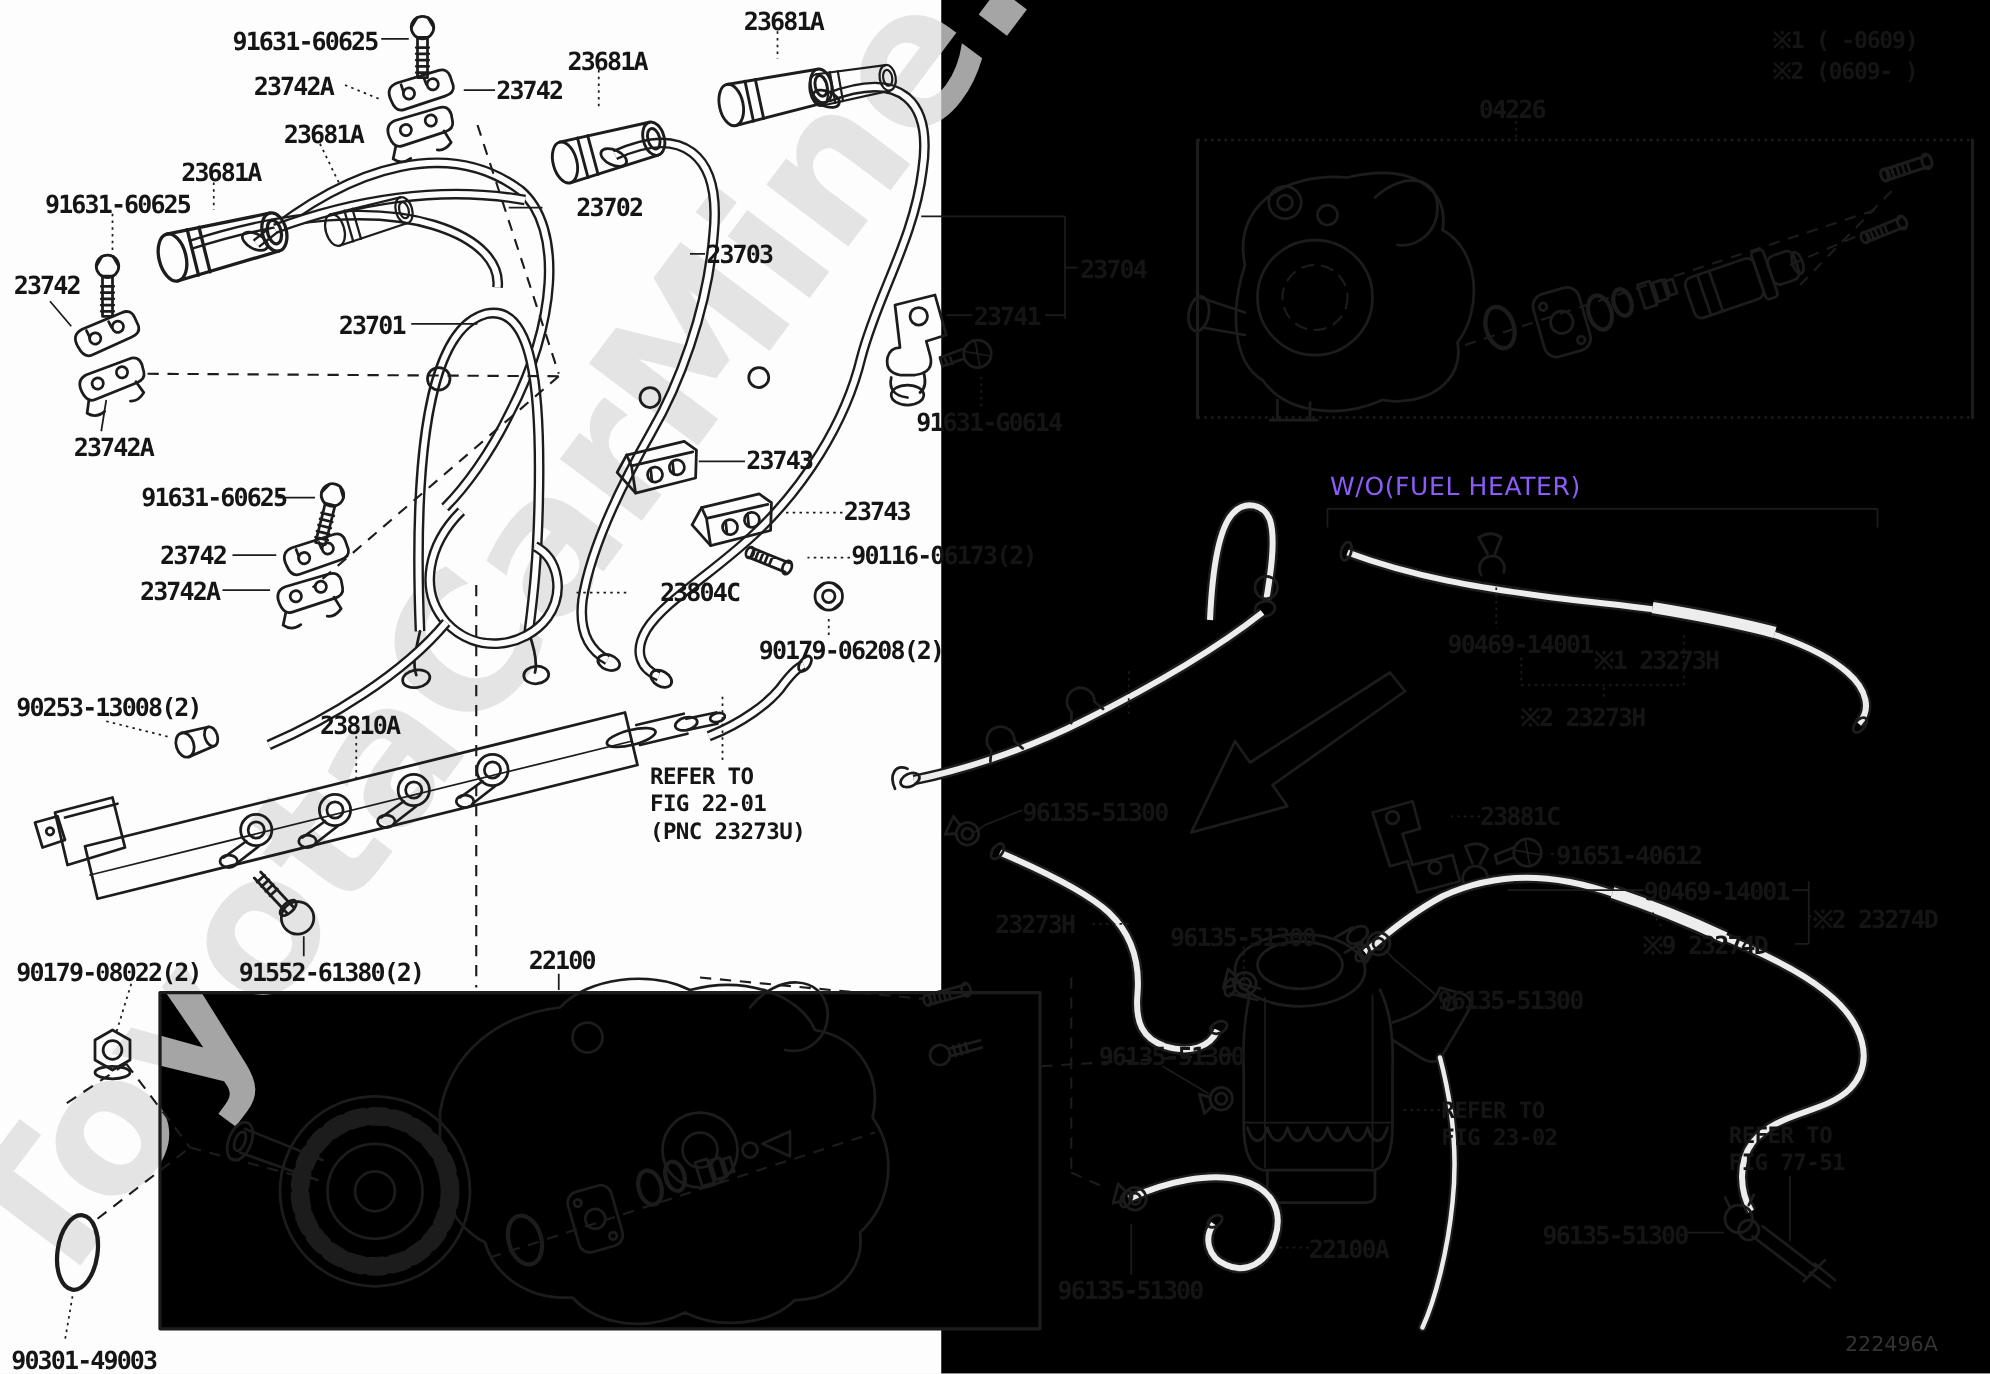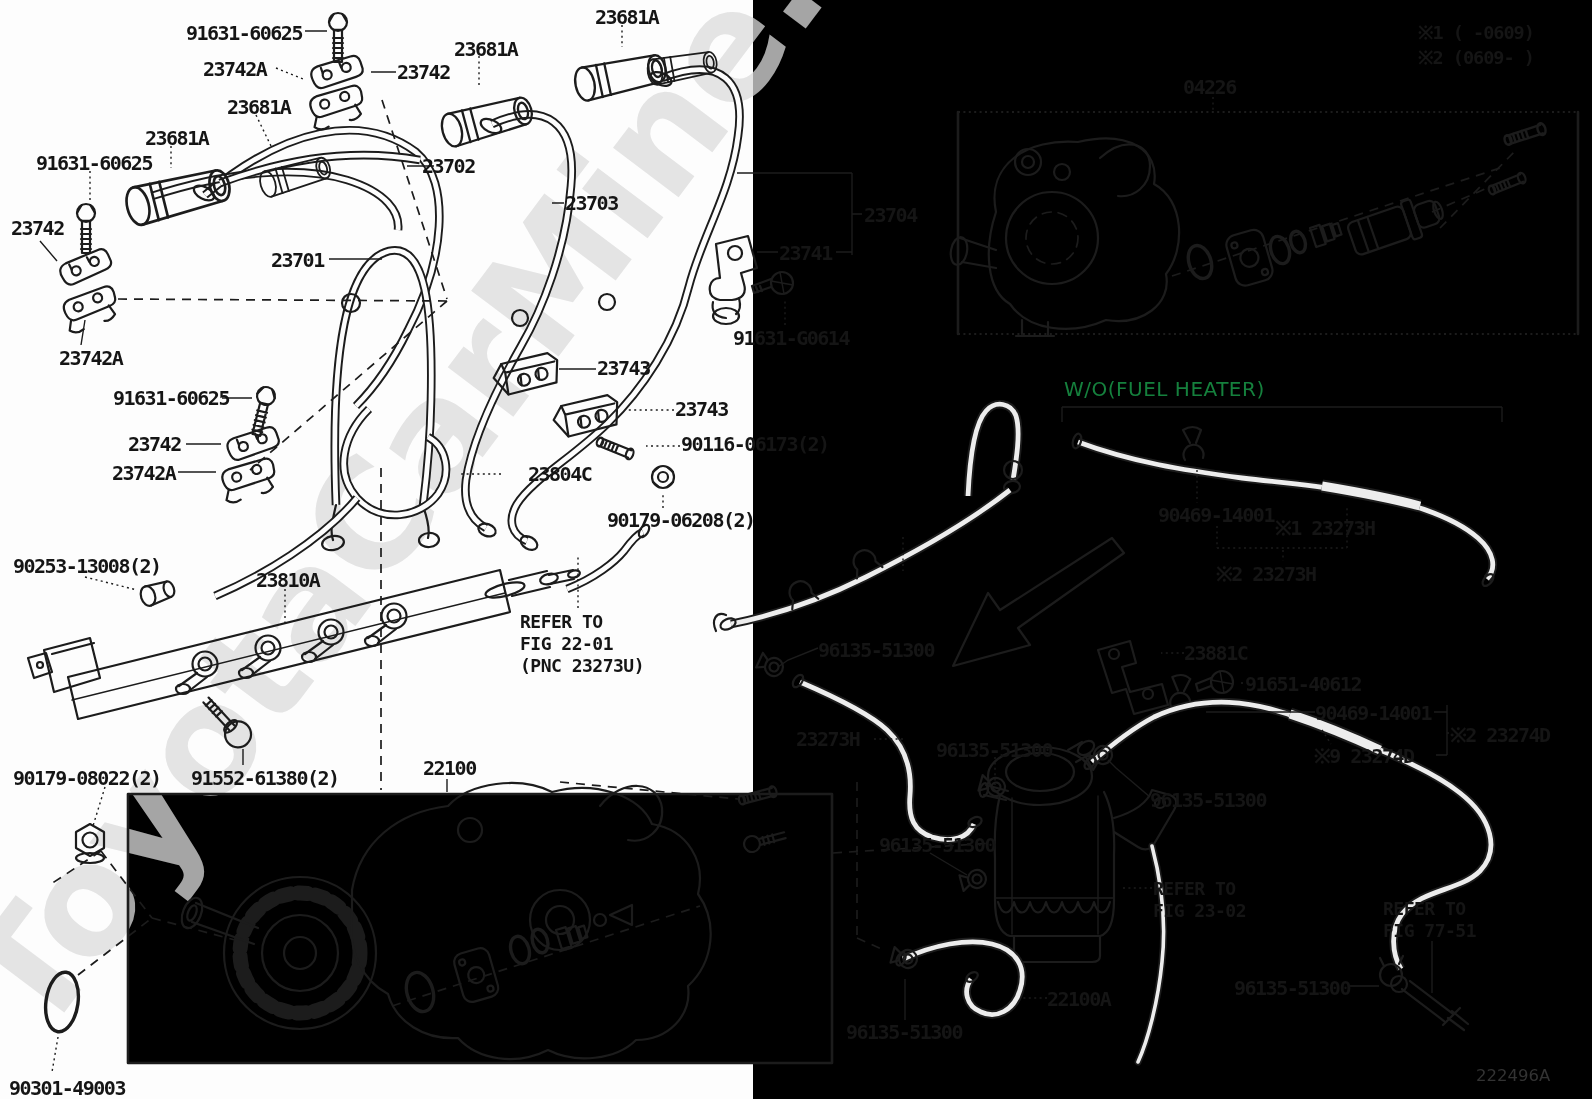--- a/index.html
+++ b/index.html
@@ -3,21 +3,21 @@
 <meta charset="utf-8">
 <style>
   html,body{margin:0;padding:0;background:#fff}
   .stage{position:relative;width:1592px;height:1099px;background:#fdfdfd;overflow:hidden;
          font-family:"DejaVu Sans",sans-serif}
   .stage svg{position:absolute;left:0;top:0;z-index:1}
   .pn{position:absolute;z-index:3;font-family:"DejaVu Sans Mono",monospace;font-weight:bold;
       font-size:20px;letter-spacing:-1.5px;color:#151515;white-space:pre-line;line-height:22px}
   .rf{font-size:18px;letter-spacing:-0.5px;line-height:22px}
   .nt{font-size:18.5px;letter-spacing:-1px}
-  .wo{position:absolute;z-index:3;font-family:"DejaVu Sans",sans-serif;font-size:20px;color:#15803d;letter-spacing:0.5px}
+  .wo{position:absolute;z-index:3;font-family:"DejaVu Sans",sans-serif;font-size:20px;color:#8b5cf6;letter-spacing:0.5px}
   .code{position:absolute;z-index:3;font-family:"DejaVu Sans",sans-serif;font-size:16.5px;color:#333}
   
   .k{fill:none;stroke:#1c1c1c;stroke-width:2.2;stroke-linecap:round;stroke-linejoin:round}
   .k3{fill:none;stroke:#1c1c1c;stroke-width:3.4}
   .thin{fill:none;stroke:#1c1c1c;stroke-width:1.4}
   .dot{fill:none;stroke:#1c1c1c;stroke-width:1.4;stroke-dasharray:2 3.4}
   .dsh{fill:none;stroke:#1c1c1c;stroke-width:1.7;stroke-dasharray:9 7}
   .to{fill:none;stroke:#1c1c1c;stroke-width:8.6}
   .tiw{fill:none;stroke:#fdfdfd;stroke-width:4.8}
   .tig{fill:none;stroke:#ededed;stroke-width:4.8}
@@ -392,21 +392,21 @@
 </svg>
 
 <div class="pn" style="left:186px;top:22px">91631-60625</div>
 <div class="pn" style="left:595px;top:6px">23681A</div>
 <div class="pn" style="left:454px;top:38px">23681A</div>
 <div class="pn" style="left:203px;top:58px">23742A</div>
 <div class="pn" style="left:397px;top:61px">23742</div>
 <div class="pn" style="left:227px;top:96px">23681A</div>
 <div class="pn" style="left:145px;top:127px">23681A</div>
 <div class="pn" style="left:36px;top:152px">91631-60625</div>
-<div class="pn" style="left:422px;top:155px">23702</div>
+<div class="pn" style="left:461px;top:155px">23702</div>
 <div class="pn" style="left:565px;top:192px">23703</div>
 <div class="pn" style="left:864px;top:204px">23704</div>
 <div class="pn" style="left:11px;top:217px">23742</div>
 <div class="pn" style="left:779px;top:242px">23741</div>
 <div class="pn" style="left:271px;top:249px">23701</div>
 <div class="pn" style="left:733px;top:327px">91631-G0614</div>
 <div class="pn" style="left:59px;top:347px">23742A</div>
 <div class="pn" style="left:597px;top:357px">23743</div>
 <div class="pn" style="left:113px;top:387px">91631-60625</div>
 <div class="pn" style="left:675px;top:398px">23743</div>

